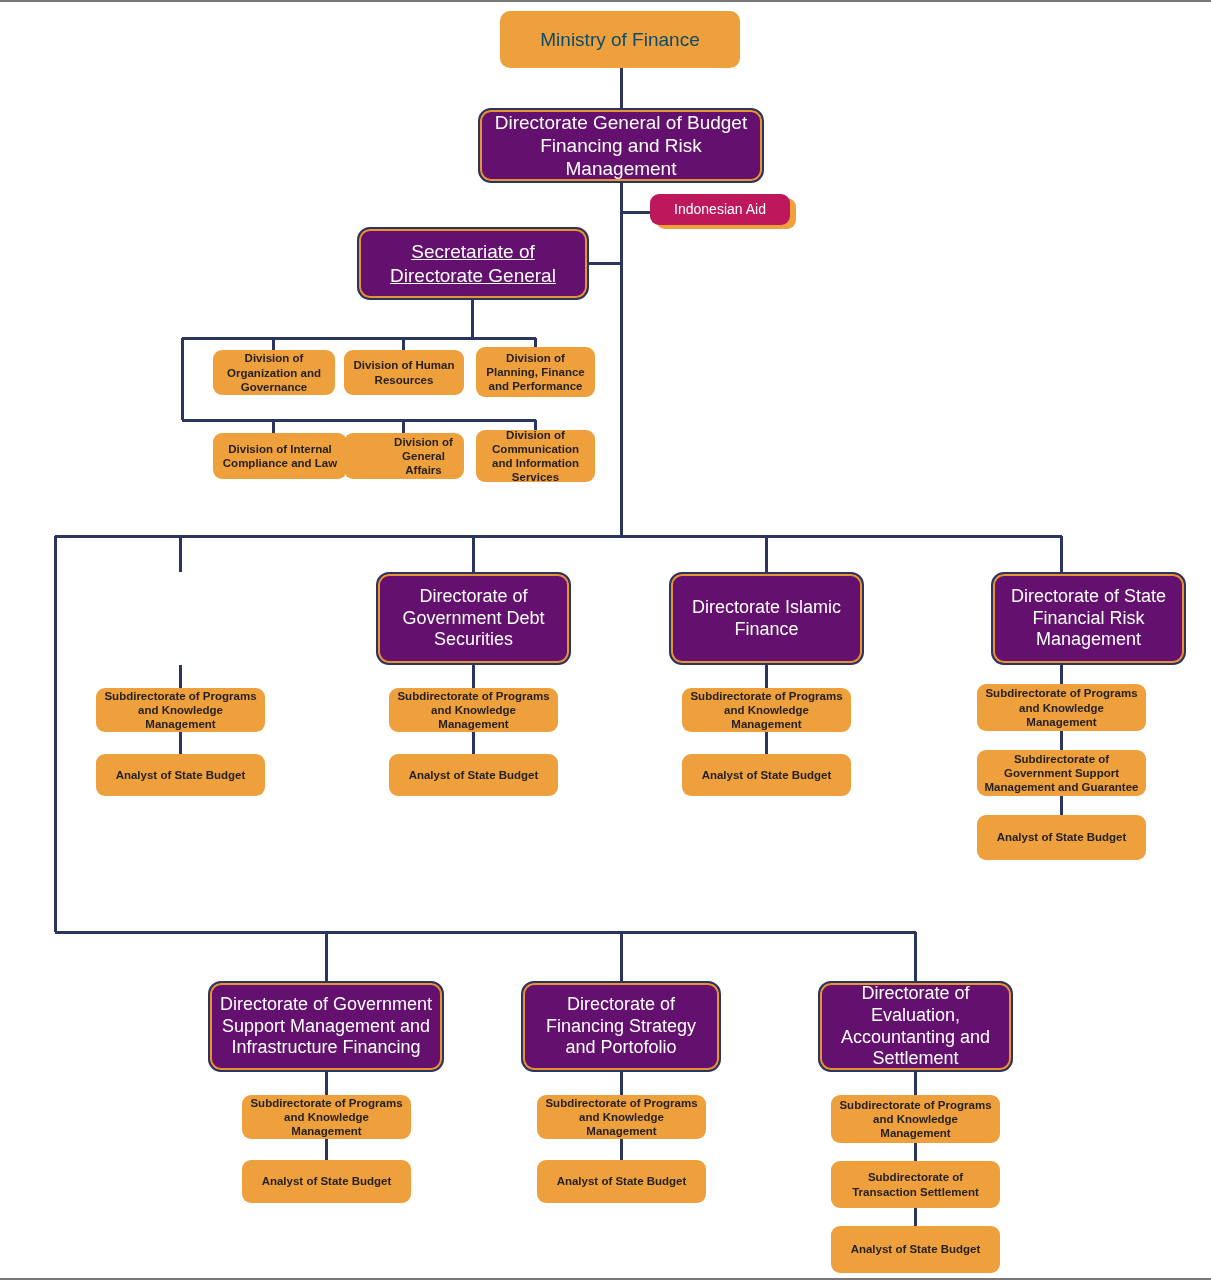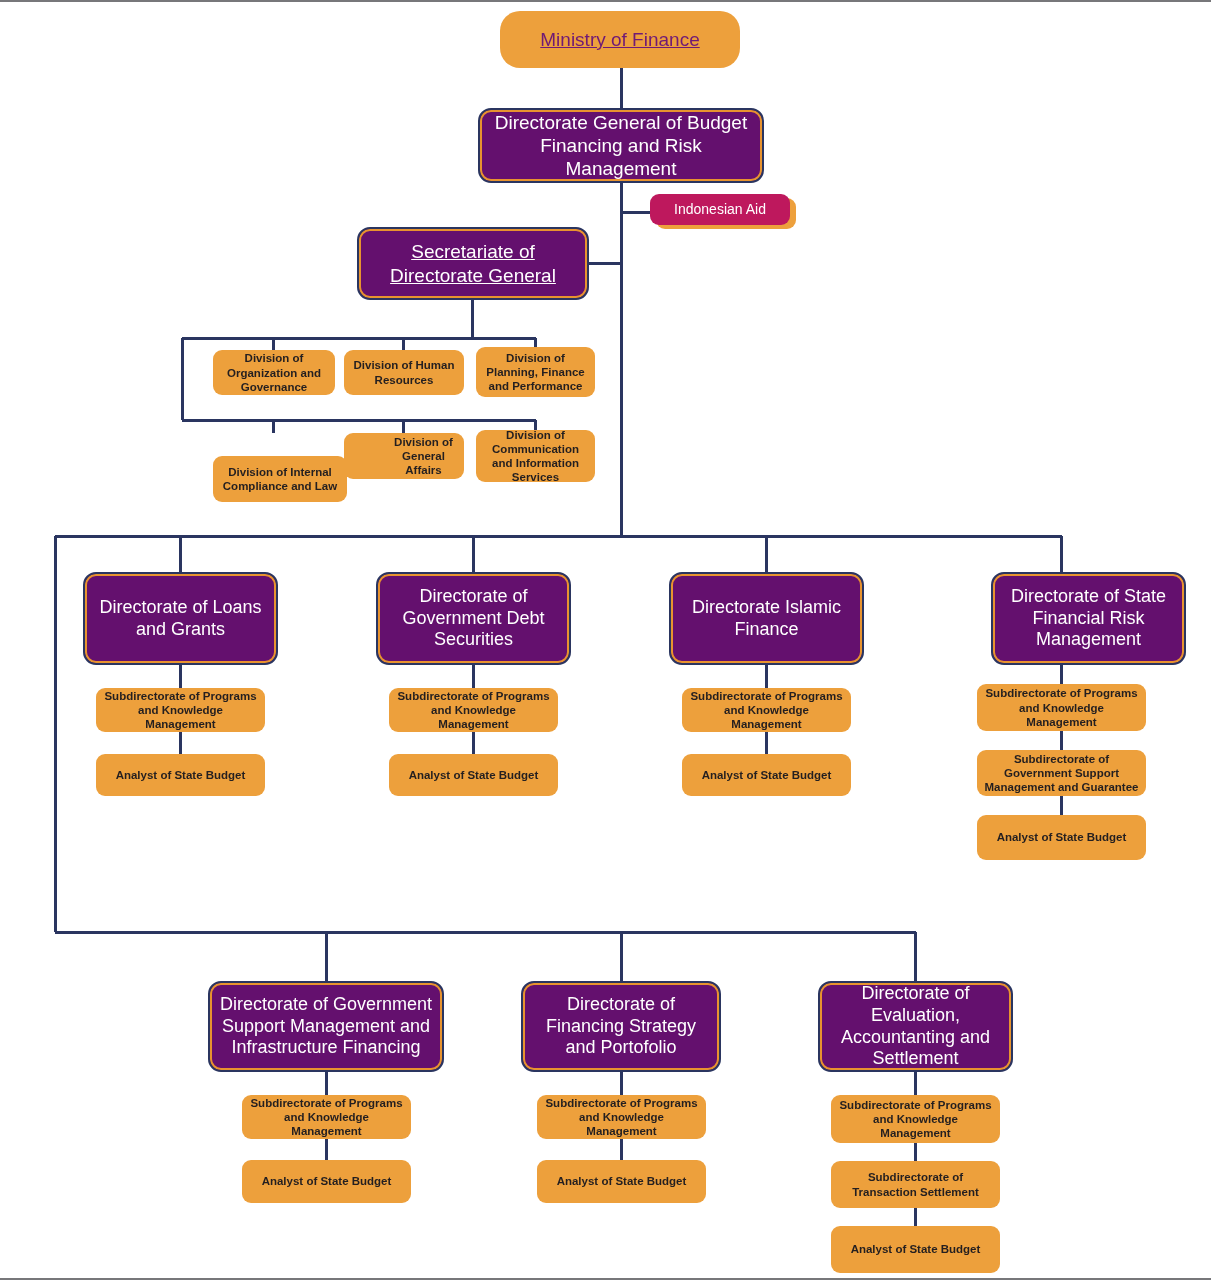--- a/index.html
+++ b/index.html
@@ -30,24 +30,23 @@
     box-sizing: border-box;
     display: flex;
     align-items: center;
     justify-content: center;
     text-align: center;
     line-height: 1.22;
   }
   
   .n-root {
     background: #eda03c;
-    color: #701a75;
-    border-radius: 20px;
+    color: #0c4a6e;
+    border-radius: 10px;
     font-size: 19px;
-    text-decoration: underline;
   }
   
   .n-purple {
     background: #64106e;
     color: #ffffff;
     border: 2px solid #2a3560;
     border-radius: 13px;
     box-shadow: inset 0 0 0 2px #e8932f;
     font-size: 19px;
     padding: 4px 8px;
@@ -163,33 +162,30 @@
 
   <div class="node n-orange" style="left:213px; top:348px; width:122px; height:45px;">
     <span>Division of Organization and Governance</span>
   </div>
   <div class="node n-orange" style="left:344px; top:348px; width:120px; height:45px;">
     <span>Division of Human Resources</span>
   </div>
   <div class="node n-orange" style="left:476px; top:345px; width:119px; height:50px;">
     <span>Division of Planning, Finance and Performance</span>
   </div>
-  <div class="node n-orange" style="left:213px; top:454px; width:134px; height:46px;">
+  <div class="node n-orange" style="left:213px; top:431px; width:134px; height:46px;">
     <span>Division of Internal Compliance and Law</span>
   </div>
   <div class="node n-orange" style="left:344px; top:431px; width:120px; height:46px;padding-left:45px;">
     <span>Division of General Affairs</span>
   </div>
   <div class="node n-orange" style="left:476px; top:428px; width:119px; height:52px;">
     <span>Division of Communication and Information Services</span>
   </div>
 
-  <div class="node n-purple small" style="left:83px; top:570px; width:195px; height:93px;">
-    <span>Directorate of Loans and Grants</span>
-  </div>
   <div class="node n-orange" style="left:96px; top:686px; width:169px; height:44px;">
     <span>Subdirectorate of Programs and Knowledge Management</span>
   </div>
   <div class="node n-orange" style="left:96px; top:752px; width:169px; height:42px;">
     <span>Analyst of State Budget</span>
   </div>
 
   <div class="node n-purple small" style="left:376px; top:570px; width:195px; height:93px;">
     <span>Directorate of Government Debt Securities</span>
   </div>

